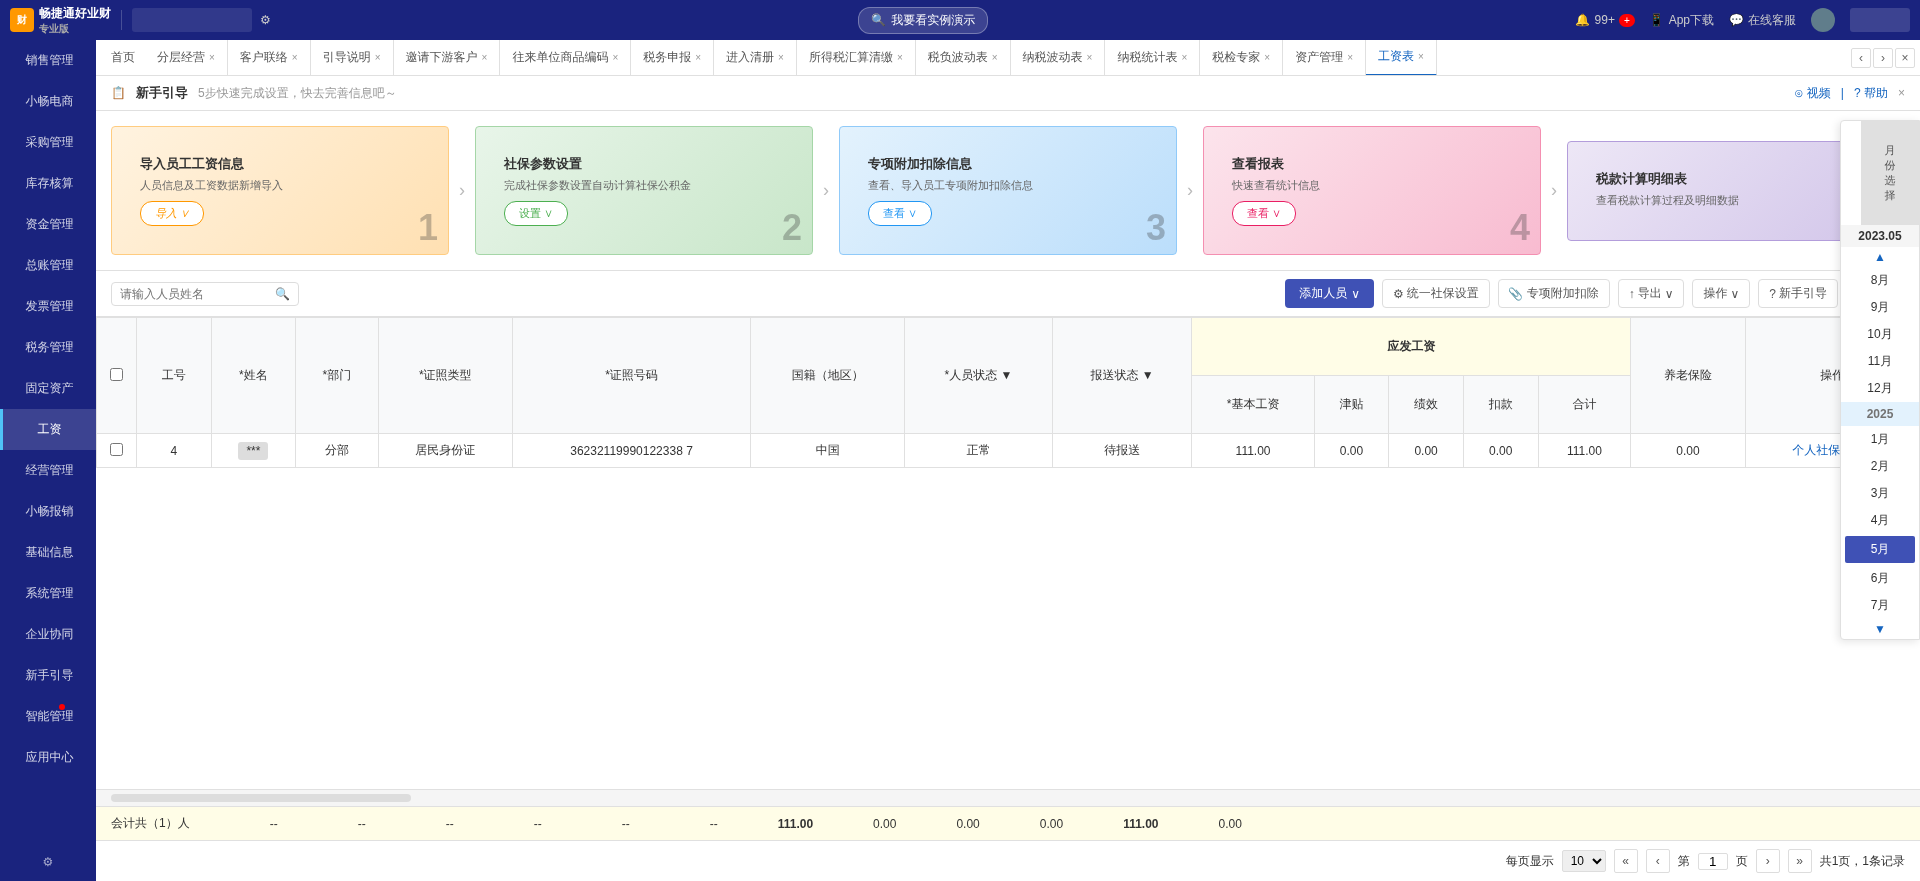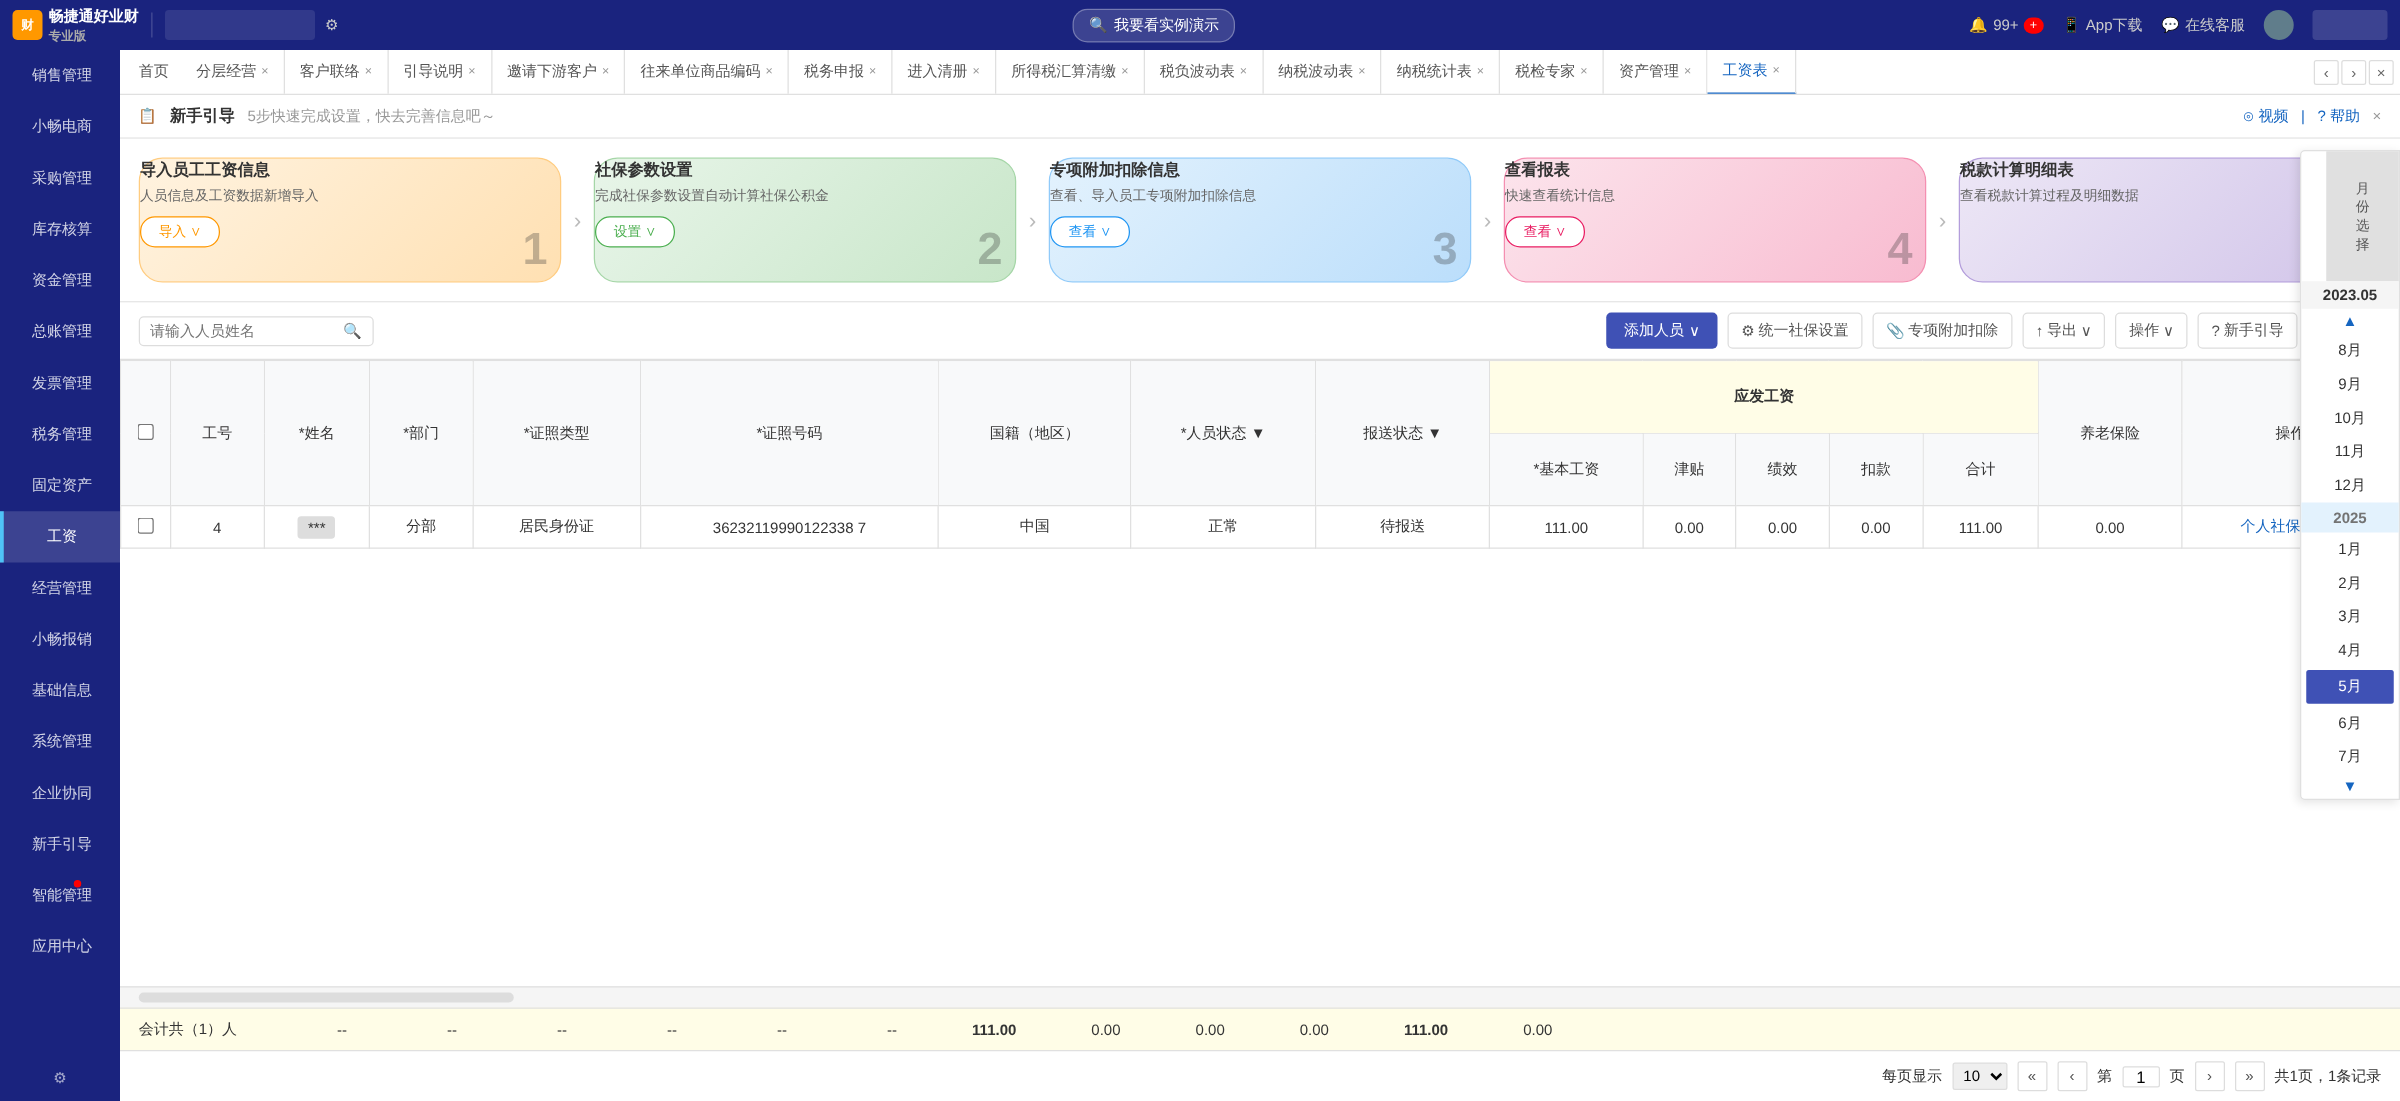--- a/index.html
+++ b/index.html
@@ -34,32 +34,32 @@
     .tab-nav-btn { width: 20px; height: 20px; display: flex; align-items: center; justify-content: center; cursor: pointer; color: #666; border: 1px solid #ddd; border-radius: 2px; }
 
     
     .guide-banner { background: white; padding: 8px 15px; border-bottom: 1px solid #e0e0e0; display: flex; align-items: center; gap: 10px; flex-shrink: 0; }
     .guide-title { font-size: 13px; font-weight: bold; color: #333; display: flex; align-items: center; gap: 5px; }
     .guide-subtitle { color: #999; font-size: 12px; }
     .guide-right { margin-left: auto; display: flex; align-items: center; gap: 10px; color: #1565c0; font-size: 12px; text-align: center; }
 
     
     .steps-container { background: white; padding: 15px; display: flex; align-items: center; gap: 10px; flex-shrink: 0; border-bottom: 1px solid #e0e0e0; }
-    .step-card { flex: 1; border-radius: 19px; padding: 0; position: relative; min-height: 100px; }
+    .step-card { flex: 1; border-radius: 4px; padding: 28px; position: relative; min-height: 100px; }
     .step-card-1 { background: linear-gradient(135deg, #fff3e0, #ffe0b2); border: 1px solid #ffcc80; }
     .step-card-2 { background: linear-gradient(135deg, #e8f5e9, #c8e6c9); border: 1px solid #a5d6a7; }
     .step-card-3 { background: linear-gradient(135deg, #e3f2fd, #bbdefb); border: 1px solid #90caf9; }
     .step-card-4 { background: linear-gradient(135deg, #fce4ec, #f8bbd0); border: 1px solid #f48fb1; }
     .step-card-5 { background: linear-gradient(135deg, #ede7f6, #d1c4e9); border: 1px solid #b39ddb; }
     .step-num { font-size: 36px; font-weight: bold; opacity: 0.3; position: absolute; bottom: 5px; right: 10px; }
     .step-title { font-size: 13px; font-weight: bold; color: #333; margin-bottom: 5px; }
     .step-desc { font-size: 11px; color: #666; line-height: 1.4; }
     .step-btn { margin-top: 8px; }
     .step-btn button { border: none; border-radius: 12px; padding: 4px 14px; font-size: 11px; cursor: pointer; }
-    .btn-orange { background: white; color: #ff9800; border: 1px solid #ff9800 !important; }
+    .btn-orange { background: white; color: #ff9800; border: 1px solid #ff9800 !important; font-style: italic; }
     .btn-green { background: white; color: #4caf50; border: 1px solid #4caf50 !important; }
     .btn-blue { background: white; color: #2196f3; border: 1px solid #2196f3 !important; }
     .btn-pink { background: white; color: #e91e63; border: 1px solid #e91e63 !important; }
     .btn-purple { background: white; color: #9c27b0; border: 1px solid #9c27b0 !important; }
     .step-arrow { color: #bbb; font-size: 18px; flex-shrink: 0; }
 
     
     .toolbar { background: white; padding: 8px 15px; display: flex; align-items: center; gap: 8px; border-bottom: 1px solid #e0e0e0; flex-shrink: 0; }
     .search-input-wrap { border: 1px solid #ddd; border-radius: 4px; display: flex; align-items: center; padding: 4px 8px; gap: 5px; background: white; }
     .search-input-wrap input { border: none; outline: none; font-size: 12px; width: 150px; color: #999; }

